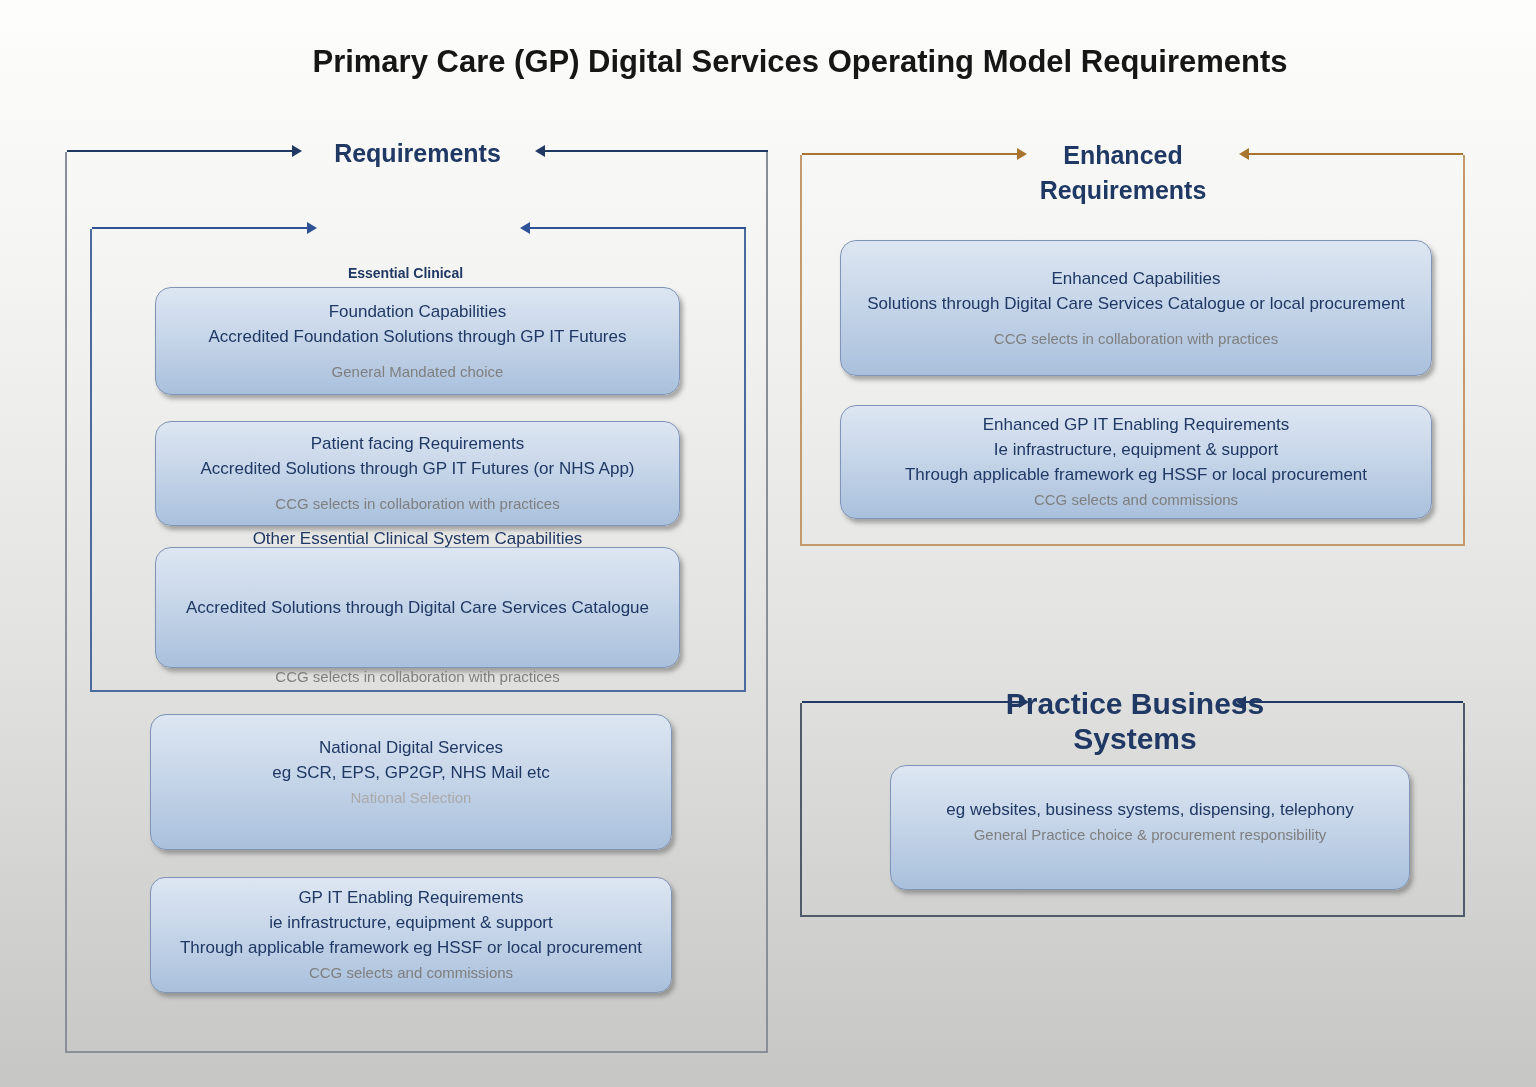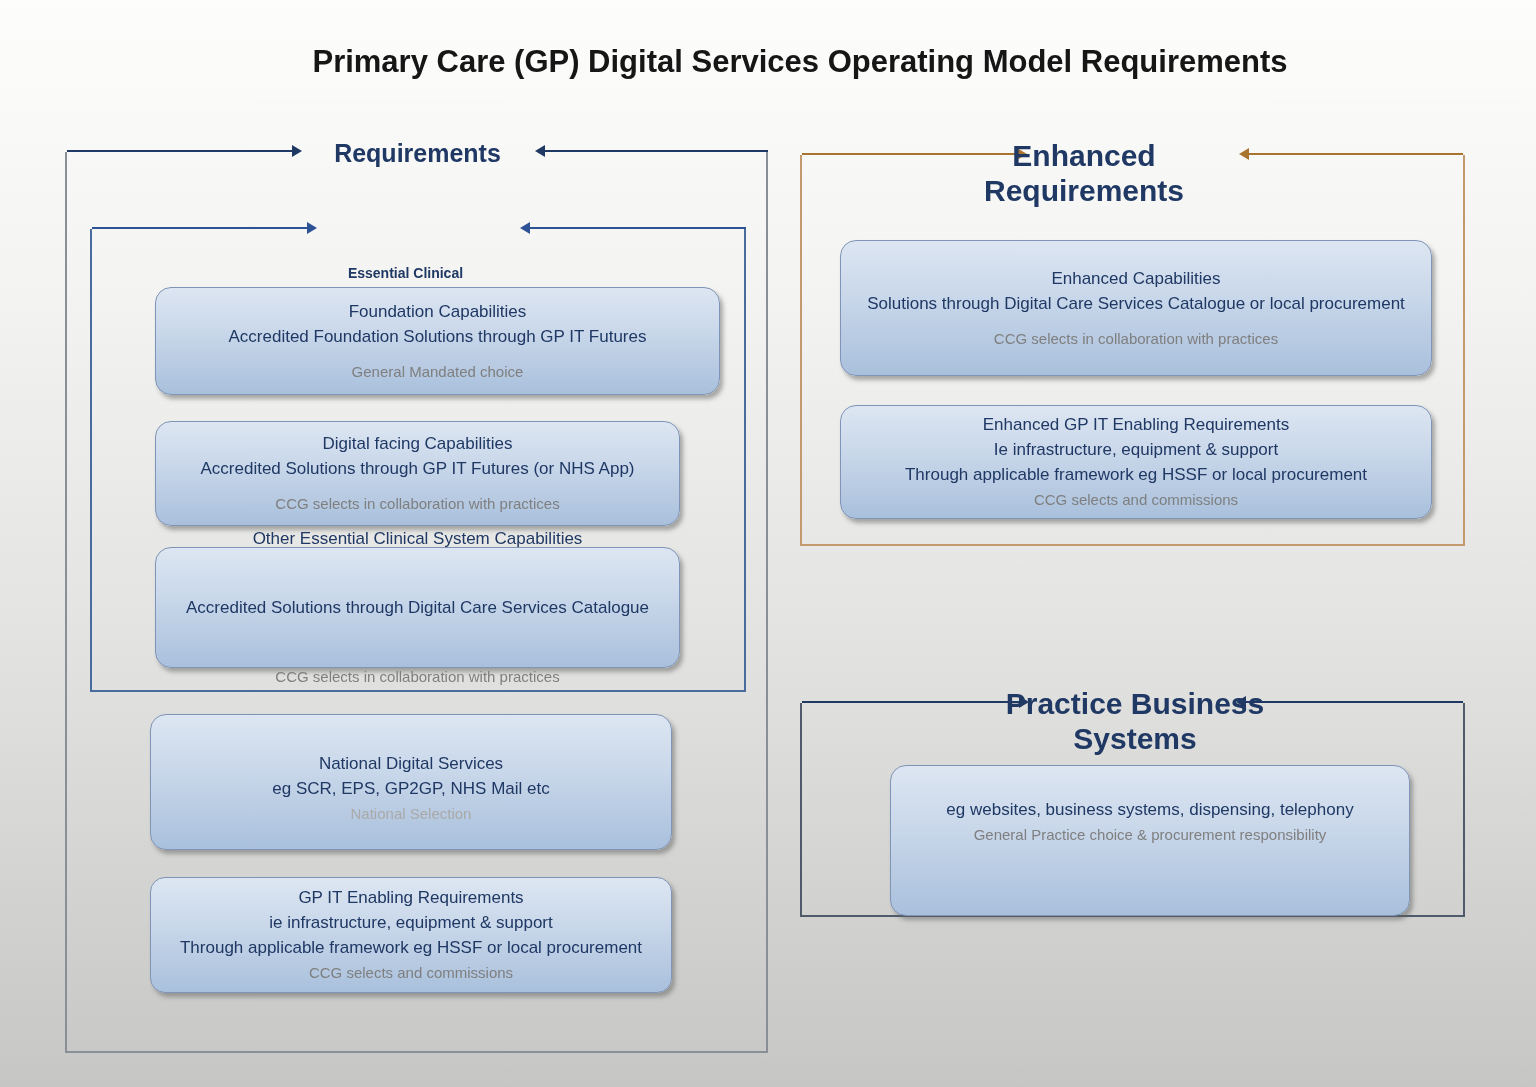--- a/index.html
+++ b/index.html
@@ -20,21 +20,21 @@
   .container { position:absolute; box-sizing:border-box; }
   #core-container      { left:65px;  top:152px; width:703px; height:901px; border:2px solid #8a8e96; border-top:0; }
   #essential-container { left:90px;  top:229px; width:656px; height:463px; border:2px solid #4a6b9d; border-top:0; }
   #enhanced-container  { left:800px; top:155px; width:665px; height:391px; border:2px solid #c49a6c; border-top:0; }
   #practice-container  { left:800px; top:703px; width:665px; height:214px; border:2px solid #4f5b6b; border-top:0; }
 
   
   .section-title { position:absolute; text-align:center; font-weight:bold; color:#1f3864; }
   #title-core { left:240px; top:136px; width:355px; font-size:25px; line-height:35px; }
   #title-ess  { left:233px; top:215px; width:345px; font-size:14px; line-height:28px;margin-top:44px; }
-  #title-enh  { left:904px; top:138px; width:360px; font-size:30px; line-height:35px; }
+  #title-enh  { left:943px; top:138px; width:360px; font-size:25px; line-height:35px; }
   #title-prac { left:955px; top:686px; width:360px; font-size:30px; line-height:35px; }
 
   
   .arrow { position:absolute; height:2px; background:currentColor; }
   .arrow::after {
     content:""; position:absolute; top:-5px; width:0; height:0;
     border-top:6px solid transparent; border-bottom:6px solid transparent;
   }
   .arr-r::after { right:-9px; border-left:10px solid currentColor; }
   .arr-l::after { left:-9px;  border-right:10px solid currentColor; }
@@ -49,28 +49,28 @@
 
   
   .bluebox {
     position:absolute; box-sizing:border-box;
     border-radius:16px; border:1px solid #7f94b6;
     background:linear-gradient(180deg,#dde6f2 0%,#c7d6e9 45%,#a9c0dc 100%);
     box-shadow:3px 4px 4px rgba(95,95,95,0.5);
     display:flex; flex-direction:column; justify-content:center; align-items:center;
     text-align:center; padding:8px 18px;
   }
-  #box-foundation { left:155px; top:287px; width:565px; height:108px;align-items:center; }
+  #box-foundation { left:155px; top:287px; width:525px; height:108px;align-items:center; }
   #box-patient    { left:155px; top:421px; width:525px; height:105px; }
   #box-other      { left:155px; top:547px; width:525px; height:121px;gap:44px; }
-  #box-national   { left:150px; top:714px; width:522px; height:136px; justify-content:flex-start; padding-top:36px; }
+  #box-national   { left:150px; top:714px; width:522px; height:136px; justify-content:flex-start; padding-top:20px; }
   #box-gpit       { left:150px; top:877px; width:522px; height:116px;border-radius:15px; }
   #box-enh1       { left:840px; top:240px; width:592px; height:136px; }
   #box-enh2       { left:840px; top:405px; width:592px; height:114px; }
-  #box-practice   { left:890px; top:765px; width:520px; height:151px; justify-content:flex-start; padding-top:31px; }
+  #box-practice   { left:890px; top:765px; width:520px; height:125px; justify-content:flex-start; padding-top:31px; }
 
   .b-line { font-size:17px; font-weight:normal; color:#1f3864; line-height:25px; }
   .b-note { font-size:15px; color:#7f7f7f; line-height:25px; }
   .b-note.light { color:#a9a9a9; }
   .note-gap { margin-top:10px; }
 </style>
 </head>
 <body>
 
 <div class="canvas">
@@ -92,21 +92,21 @@
     <div>System Capabilities</div>
   </div>
 
   <div class="bluebox" id="box-foundation">
     <div class="b-line">Foundation Capabilities</div>
     <div class="b-line">Accredited Foundation Solutions through GP IT Futures</div>
     <div class="b-note note-gap">General Mandated choice</div>
   </div>
 
   <div class="bluebox" id="box-patient">
-    <div class="b-line">Digital facing Capabilities</div>
+    <div class="b-line">Patient facing Requirements</div>
     <div class="b-line">Accredited Solutions through GP IT Futures (or NHS App)</div>
     <div class="b-note note-gap">CCG selects in collaboration with practices</div>
   </div>
 
   <div class="bluebox" id="box-other">
     <div class="b-line">Other Essential Clinical System Capabilities</div>
     <div class="b-line">Accredited Solutions through Digital Care Services Catalogue</div>
     <div class="b-note">CCG selects in collaboration with practices</div>
   </div>
 

